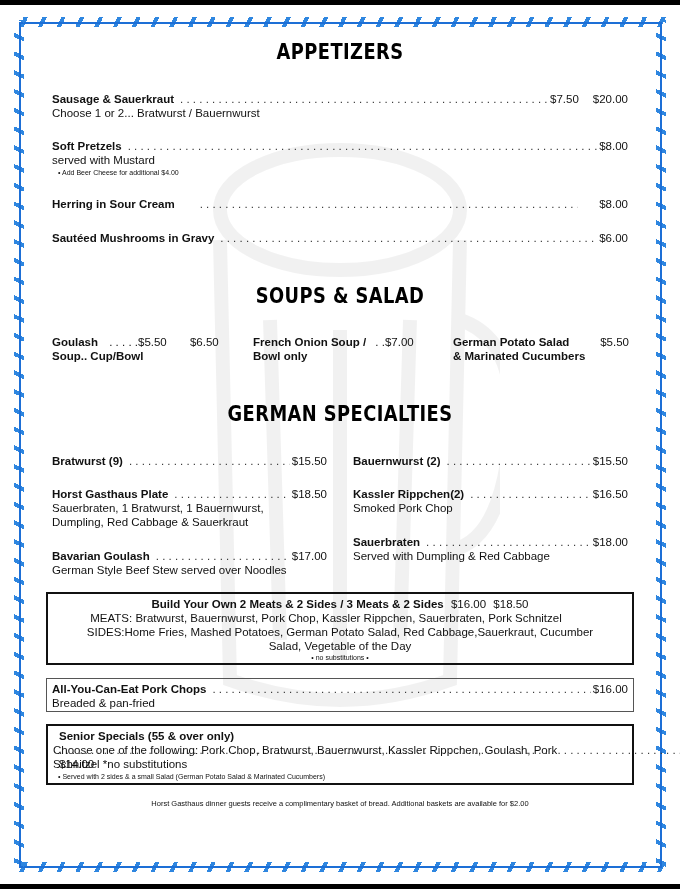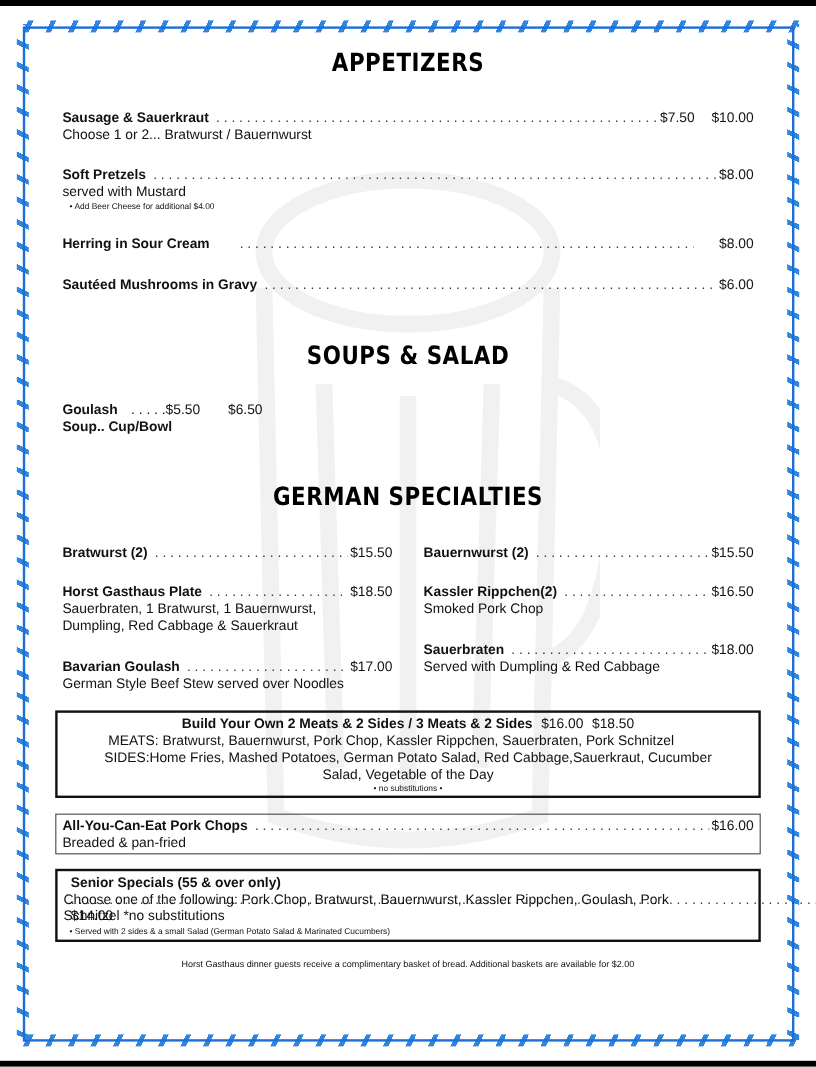--- a/index.html
+++ b/index.html
@@ -87,21 +87,21 @@
 </svg>
 
 <div class="page">
 
   <div class="section-title" style="top:40px;">APPETIZERS</div>
 
   <div class="row" style="left:52px; top:92px; width:576px;">
     <span class="name">Sausage &amp; Sauerkraut</span>
     <span class="dots"></span>
     <span class="price">$7.50</span>
-    <span class="price2">$10.00</span>
+    <span class="price2">$20.00</span>
   </div>
   <div class="desc" style="left:52px; top:106px;">Choose 1 or 2... Bratwurst / Bauernwurst</div>
 
   <div class="row" style="left:52px; top:139px; width:576px;">
     <span class="name">Soft Pretzels</span>
     <span class="dots"></span>
     <span class="price">$8.00</span>
   </div>
   <div class="desc" style="left:52px; top:153px;">served with Mustard</div>
   <div class="note" style="left:58px; top:168px;">• Add Beer Cheese for additional $4.00</div>
@@ -120,26 +120,36 @@
 
   <div class="section-title" style="top:284px;">SOUPS &amp; SALAD</div>
 
   <div class="soup" style="left:52px; top:335px;">
     <span class="nm">Goulash</span>
     <span style="margin-left:8px;">. . . . .</span><span>$5.50</span>
     <span style="margin-left:20px;">$6.50</span>
     <div class="nm">Soup.. Cup/Bowl</div>
   </div>
 
-
+  <div class="soup" style="left:253px; top:335px;">
+    <span class="nm">French Onion Soup /</span>
+    <span style="margin-left:6px;">. .</span><span>$7.00</span>
+    <div class="nm">Bowl only</div>
+  </div>
+
+  <div class="soup" style="left:453px; top:335px; width:176px;">
+    <span class="nm">German Potato Salad</span>
+    <span style="position:absolute; right:0;">$5.50</span>
+    <div class="nm">&amp; Marinated Cucumbers</div>
+  </div>
 
   <div class="section-title" style="top:402px;">GERMAN SPECIALTIES</div>
 
   <div class="row" style="left:52px; top:454px; width:275px;">
-    <span class="name">Bratwurst (2)</span>
+    <span class="name">Bratwurst (9)</span>
     <span class="dots"></span>
     <span class="price">$15.50</span>
   </div>
   <div class="row" style="left:353px; top:454px; width:275px;">
     <span class="name">Bauernwurst (2)</span>
     <span class="dots"></span>
     <span class="price">$15.50</span>
   </div>
 
   <div class="row" style="left:52px; top:487px; width:275px;">

